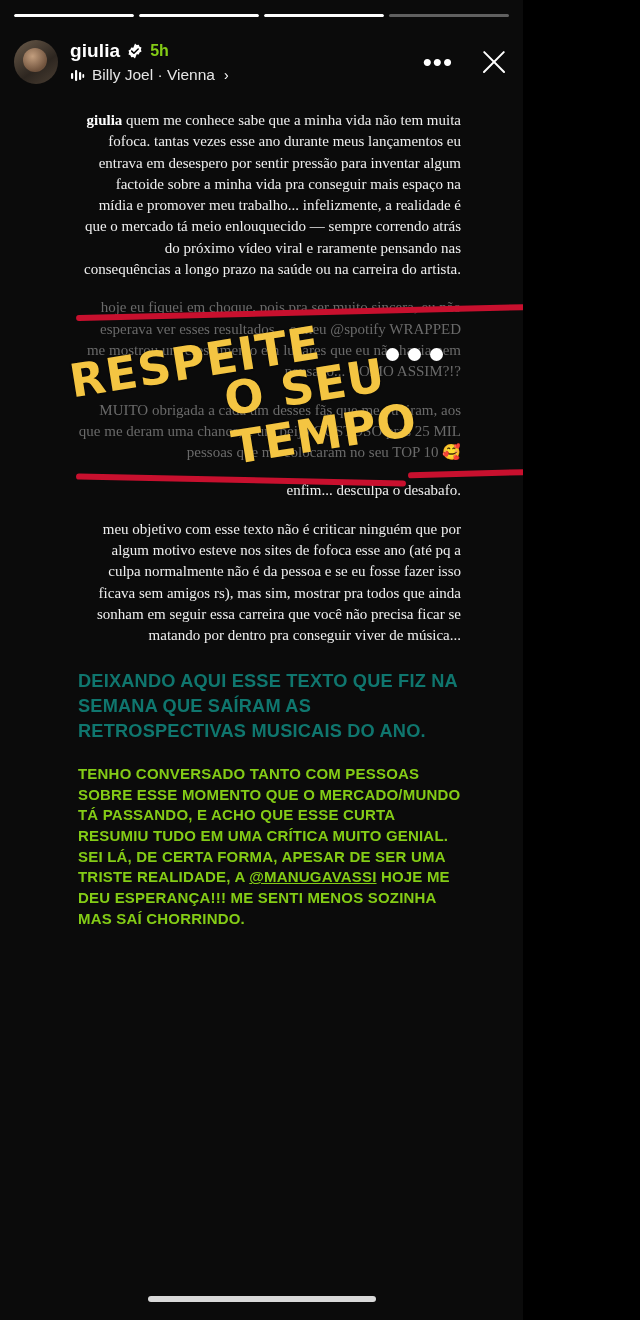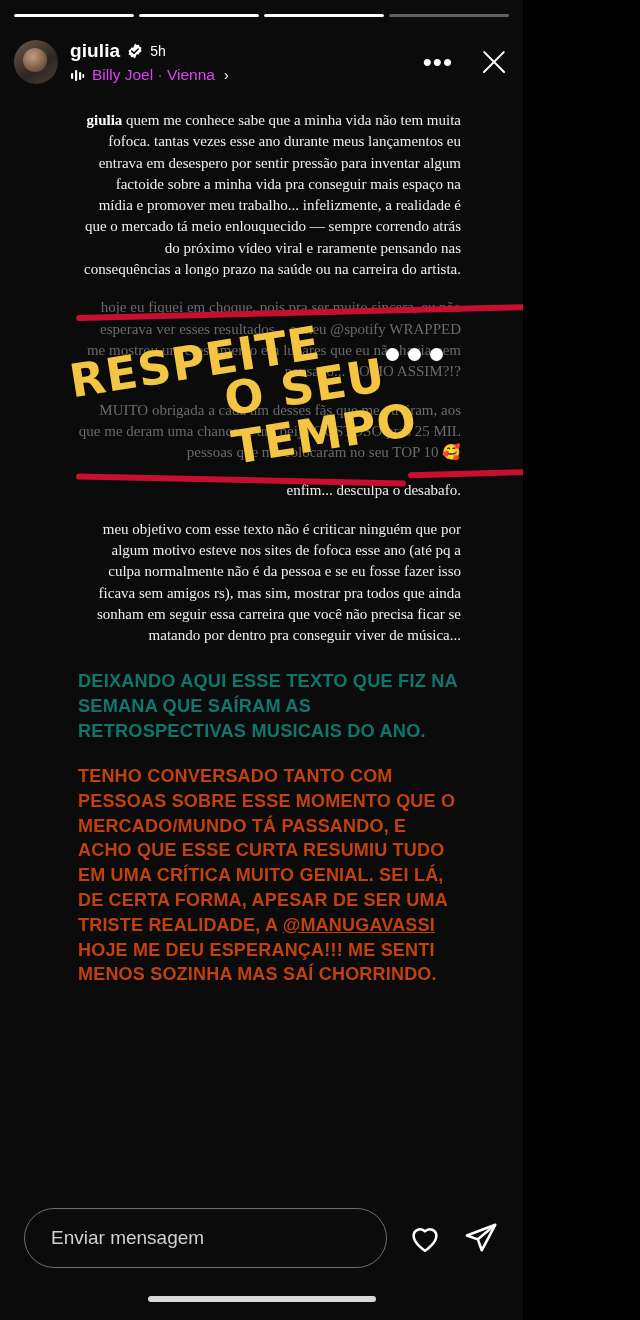--- a/index.html
+++ b/index.html
@@ -58,24 +58,24 @@
     opacity: .85;
   }
   .head-text { margin-left: 12px; display: flex; flex-direction: column; justify-content: center; }
   .line1 { display: flex; align-items: center; gap: 7px; }
   .username {
     color: #fff; font-size: 19px; font-weight: bold; letter-spacing: .1px;
   }
   .verified {
     width: 16px; height: 16px; display: inline-block;
   }
-  .time { color: #ffffff; font-size: 14px; font-weight: 400; }
+  .time { color: #84cc16; font-size: 16px; font-weight: 700; }
   .line2 { display: flex; align-items: center; gap: 7px; margin-top: 4px; }
   .music-icon { width: 15px; height: 15px; display: inline-block; }
-  .music-text { color: #d946ef; font-size: 15.5px; }
+  .music-text { color: #e5e5e5; font-size: 15.5px; }
   .music-chevron { color: #ffffff; font-size: 14px; margin-left: 2px; }
 
   .head-actions {
     margin-left: auto; display: flex; align-items: center; gap: 22px;
   }
   .dots-btn {
     color: #fff; font-size: 26px; line-height: 1; letter-spacing: 1px;
     padding: 2px 4px;
   }
   .close-btn {
@@ -146,23 +146,23 @@
   
   .red-block {
     color: #0f766e;
     font-weight: bold;
     font-size: 18.2px;
     line-height: 1.38;
     letter-spacing: .2px;
     margin-bottom: 20px;
   }
   .yellow-block {
-    color: #c2410c;
+    color: #84cc16;
     font-weight: bold;
-    font-size: 18px;
+    font-size: 15px;
     line-height: 1.38;
     letter-spacing: .2px;
     margin-bottom: 20px;
   }
   .yellow-block .mention { text-decoration: underline; }
 
   
   .footer {
     position: absolute;
     bottom: 52px; left: 24px; right: 24px;
@@ -278,29 +278,15 @@
     <div class="hw-1">RESPEITE</div>
     <div class="hw-2">O SEU TEMPO</div>
   </div>
 
   <div class="dots-sticker">
     <i></i>
       <i></i>
       <i></i>
   </div>
 
-  <div class="footer">
-    <input class="msg-input" type="text" placeholder="Enviar mensagem" style="">
-    <span class="heart-btn">
-      <svg width="36" height="36" viewBox="0 0 24 24" fill="none" stroke="#ffffff" stroke-width="1.7">
-        <path d="M12 20.5s-7.6-4.8-7.6-10A4.4 4.4 0 0 1 12 7.6a4.4 4.4 0 0 1 7.6 2.9c0 5.2-7.6 10-7.6 10z" stroke-linejoin="round"></path>
-      </svg>
-    </span>
-    <span class="send-btn">
-      <svg width="36" height="36" viewBox="0 0 24 24" fill="none" stroke="#ffffff" stroke-width="1.7">
-        <path d="M21.5 3.2L2.6 10.3l7.3 2.6 2.6 7.3z" stroke-linejoin="round"></path>
-        <path d="M9.9 12.9L21.5 3.2" stroke-linejoin="round"></path>
-      </svg>
-    </span>
-  </div>
 
   <div class="home-indicator"></div>
 </div>
 
 </body></html>

